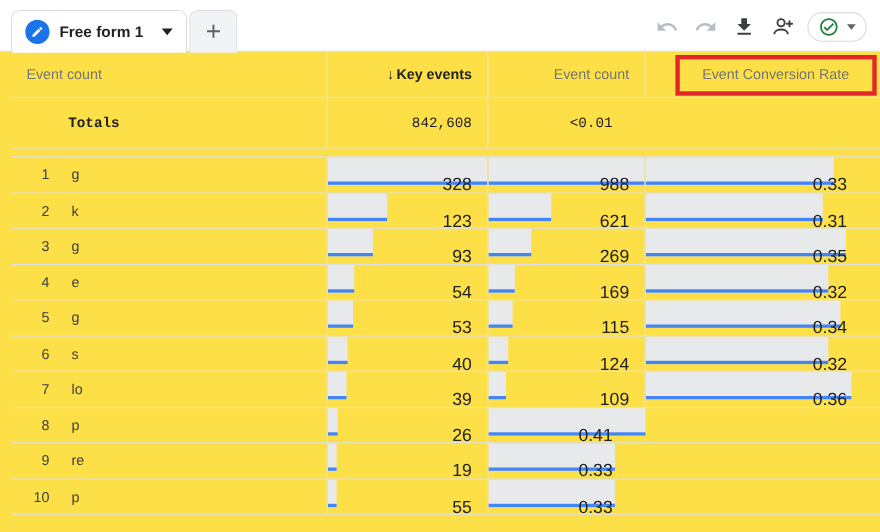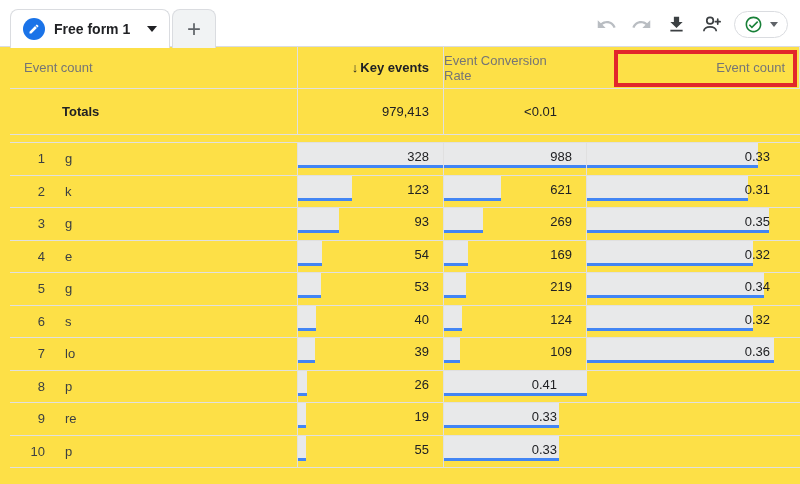--- a/index.html
+++ b/index.html
@@ -35,35 +35,35 @@
   .thead { height:42px; border-bottom:1px solid #e0e0e0; position:relative; }
   .th { font-size:13px; color:#757575; display:flex; align-items:center; }
   .th-left { padding-left:14px; justify-content:flex-start; }
   .th-right { justify-content:flex-end; padding-right:14px; }
   .th-sorted { color:#202124; font-weight:700; }
   .sort-arrow { font-weight:400; font-size:13px; margin-right:2px; color:#202124; }
   .th-conv { padding-right:28px; }
   .red-box { position:absolute; left:604px; top:3px; width:183px; height:37px;
     border:4px solid #e2262b; pointer-events:none; z-index:5; }
 
-  .totals { height:46px; border-bottom:1px solid #e0e0e0; }
+  .totals { height:46px; border-bottom:1px solid #e0e0e0;font-family:Liberation Mono, monospace; }
   .totals .t-label { font-size:13px; font-weight:700; color:#202124; display:flex; align-items:center; padding-left:52px; }
   .num-cell { font-size:13px; color:#202124; display:flex; align-items:center; justify-content:flex-end; padding-right:14px; }
   .num-cell.wide-pad { padding-right:30px; }
 
   .spacer { height:7px; }
 
   .rows { border-top:1px solid #e0e0e0; }
   .data-row { height:32.5px; border-bottom:1px solid #e0e0e0; cursor:pointer; }
   .name-cell { display:flex; align-items:center; font-size:13px; color:#3c4043; }
   .row-index { width:35px; text-align:right; color:#3c4043; }
   .row-name { margin-left:20px; color:#3c4043; }
   .bar-cell { position:relative; overflow:hidden; }
   .bar { position:absolute; left:0; top:0; height:25px; background:#e8e9ea; border-bottom:3px solid #4285f4; }
-  .bar-val { position:absolute; top:0; right:14px; height:28px; line-height:28px; font-size:13px; color:#202124; }
+  .bar-val { position:absolute; top:12px; right:14px; height:28px; line-height:28px; font-size:16px; color:#202124; }
   .bar-cell.conv .bar-val { right:30px; }
 </style>
 </head>
 <body>
 
 <div id="app">
 
   <div class="top-line"></div>
 
   <div class="tabbar">
@@ -113,28 +113,28 @@
   </div>
 
   <div class="table">
 
     <div class="grid-row thead">
       <div class="th th-left cell-b">Event count</div>
       <div class="th th-right th-sorted cell-b">
         <span class="sort-arrow">↓</span>
         <span>Key events</span>
       </div>
+      <div class="th th-right cell-b">Event count</div>
       <div class="th th-right th-conv">Event Conversion Rate</div>
-      <div class="th th-right cell-b">Event count</div>
       <div class="red-box"></div>
     </div>
 
     <div class="grid-row totals">
       <div class="t-label cell-b">Totals</div>
-      <div class="num-cell cell-b">979,413</div>
+      <div class="num-cell cell-b">842,608</div>
       <div class="num-cell wide-pad">&lt;0.01</div>
     </div>
 
     <div class="spacer"></div>
 
     <div class="rows">
   <div class="grid-row data-row">
     <div class="name-cell cell-b">
       <span class="row-index">1</span>
       <span class="row-name">g</span>
@@ -214,21 +214,21 @@
     <div class="name-cell cell-b">
       <span class="row-index">5</span>
       <span class="row-name">g</span>
     </div>
     <div class="bar-cell cell-b">
       <span class="bar" style="width: 16.1585%;"></span>
       <span class="bar-val">53</span>
     </div>
     <div class="bar-cell cell-b">
       <span class="bar" style="width: 15.7895%;"></span>
-      <span class="bar-val">219</span>
+      <span class="bar-val">115</span>
     </div>
     <div class="bar-cell conv">
       <span class="bar" style="width: 82.9268%;"></span>
       <span class="bar-val">0.34</span>
     </div>
   </div>
 
   <div class="grid-row data-row">
     <div class="name-cell cell-b">
       <span class="row-index">6</span>

